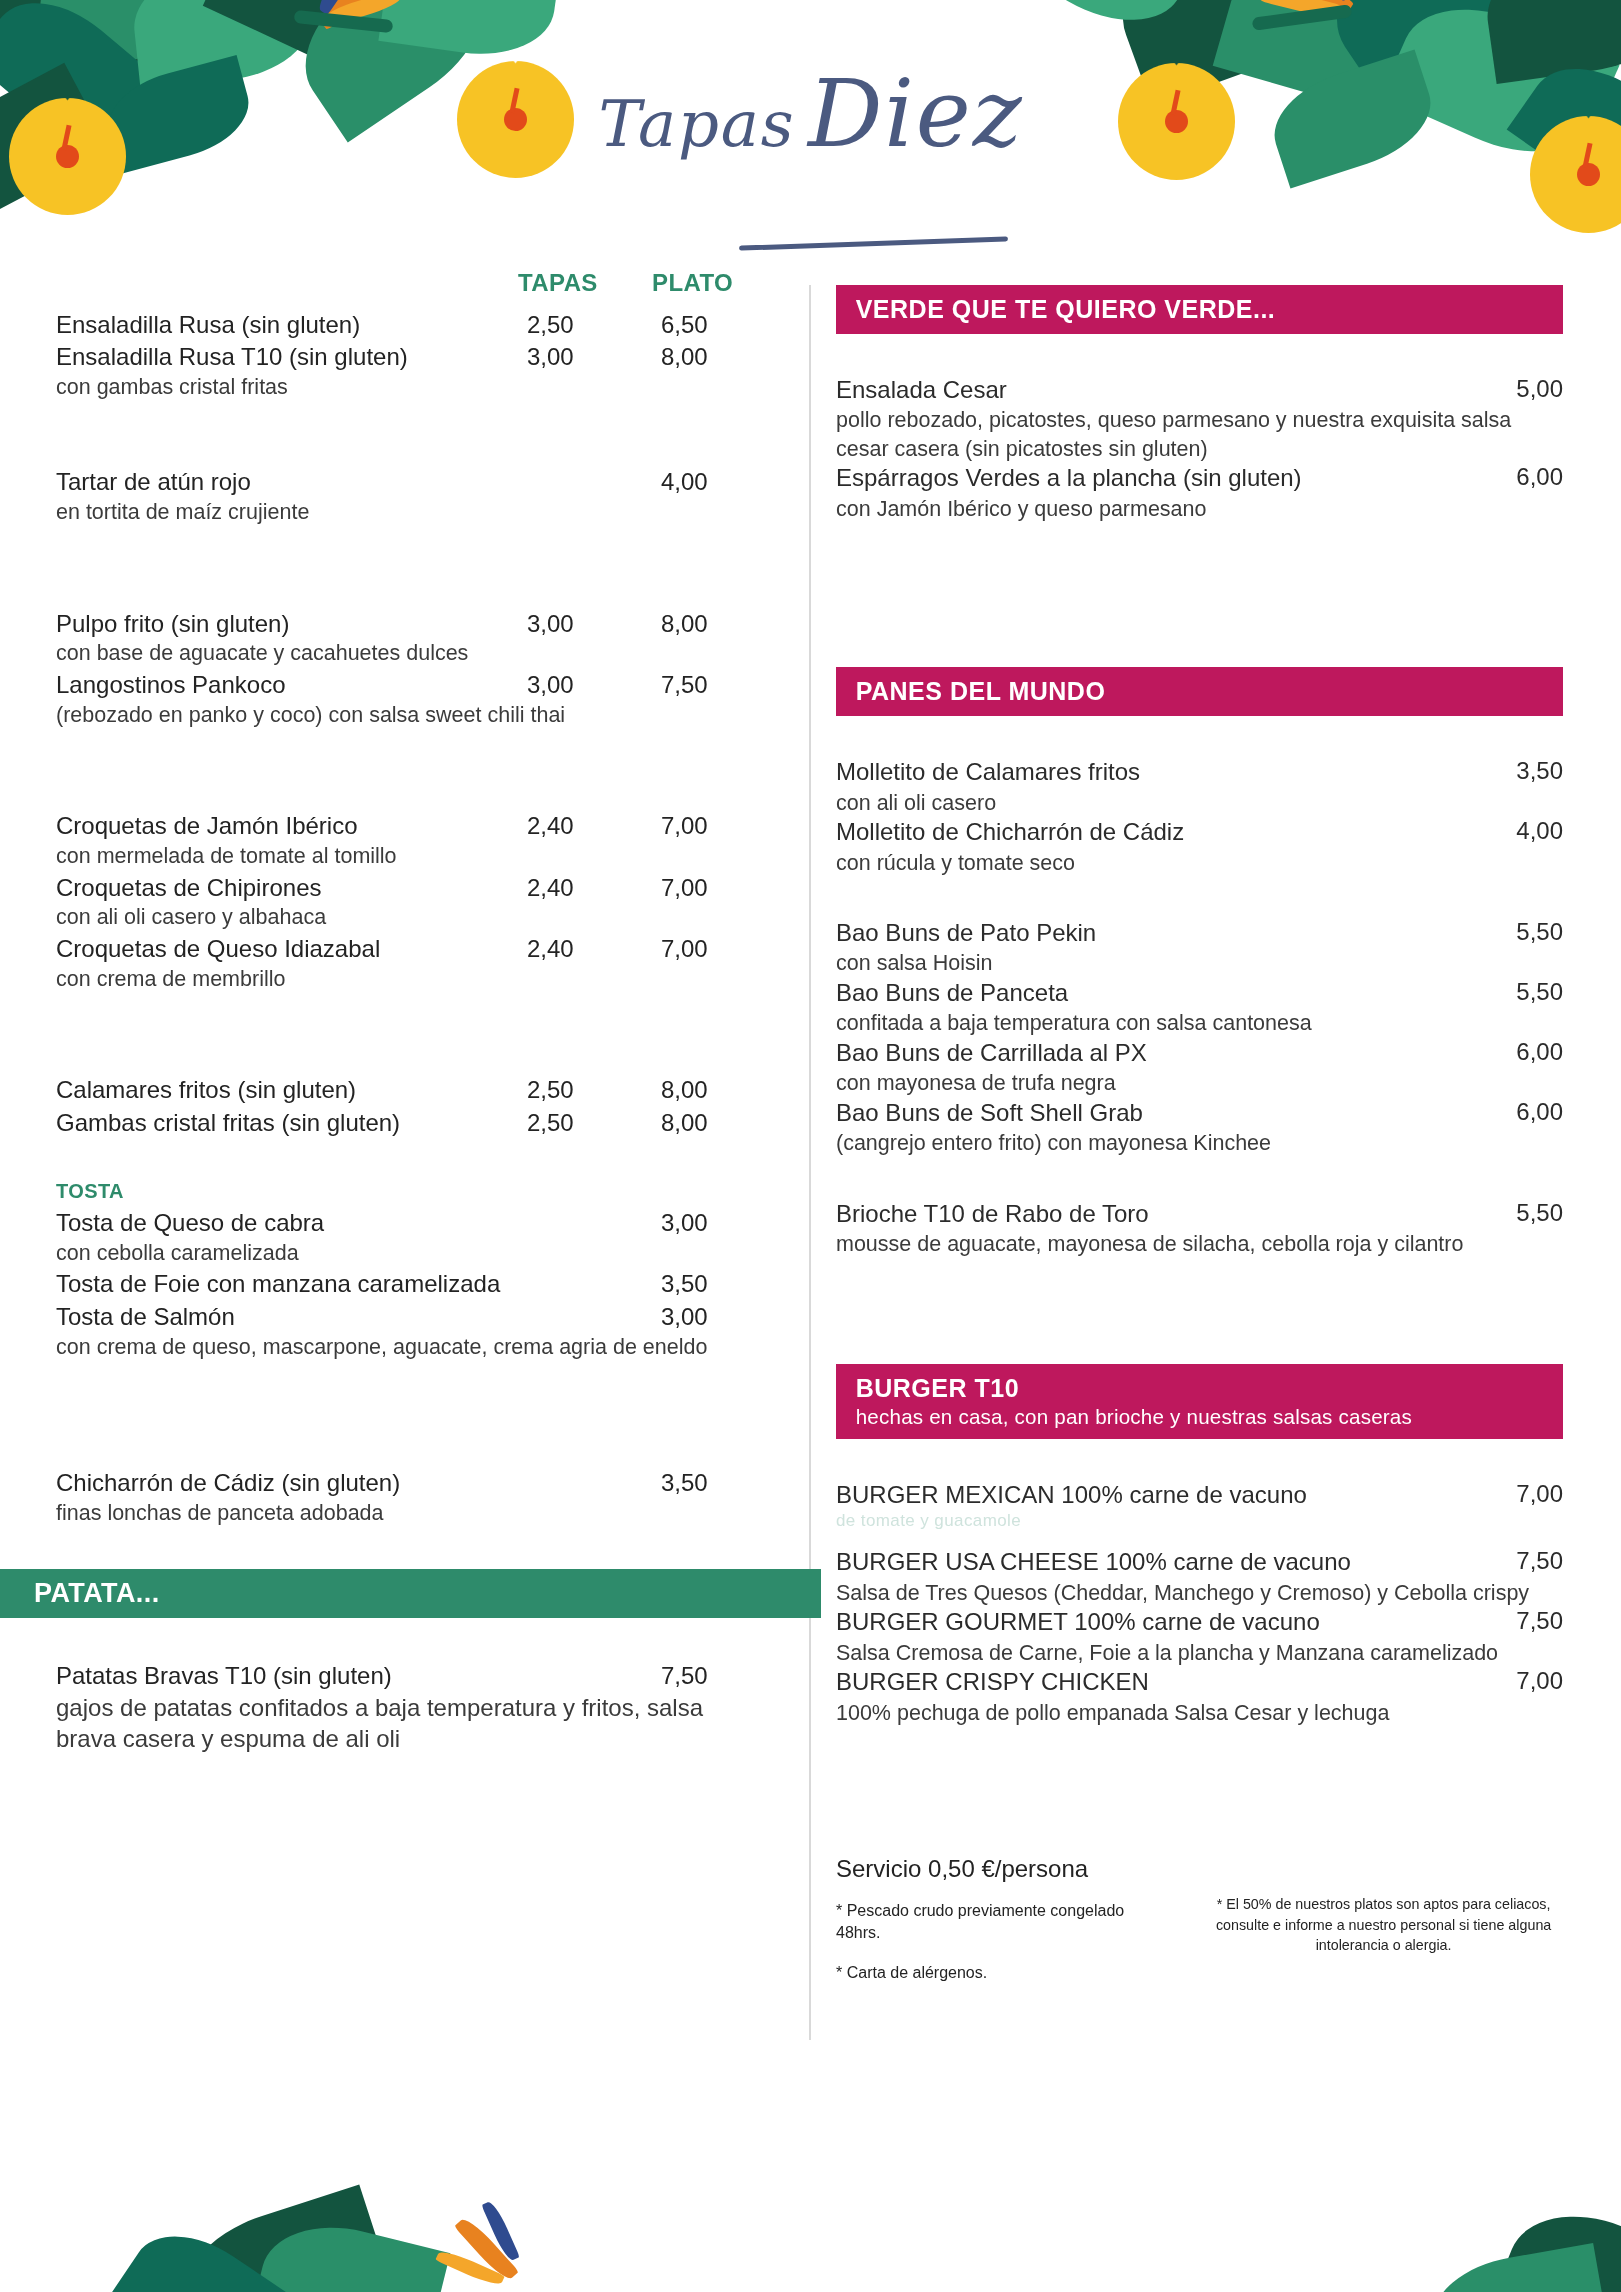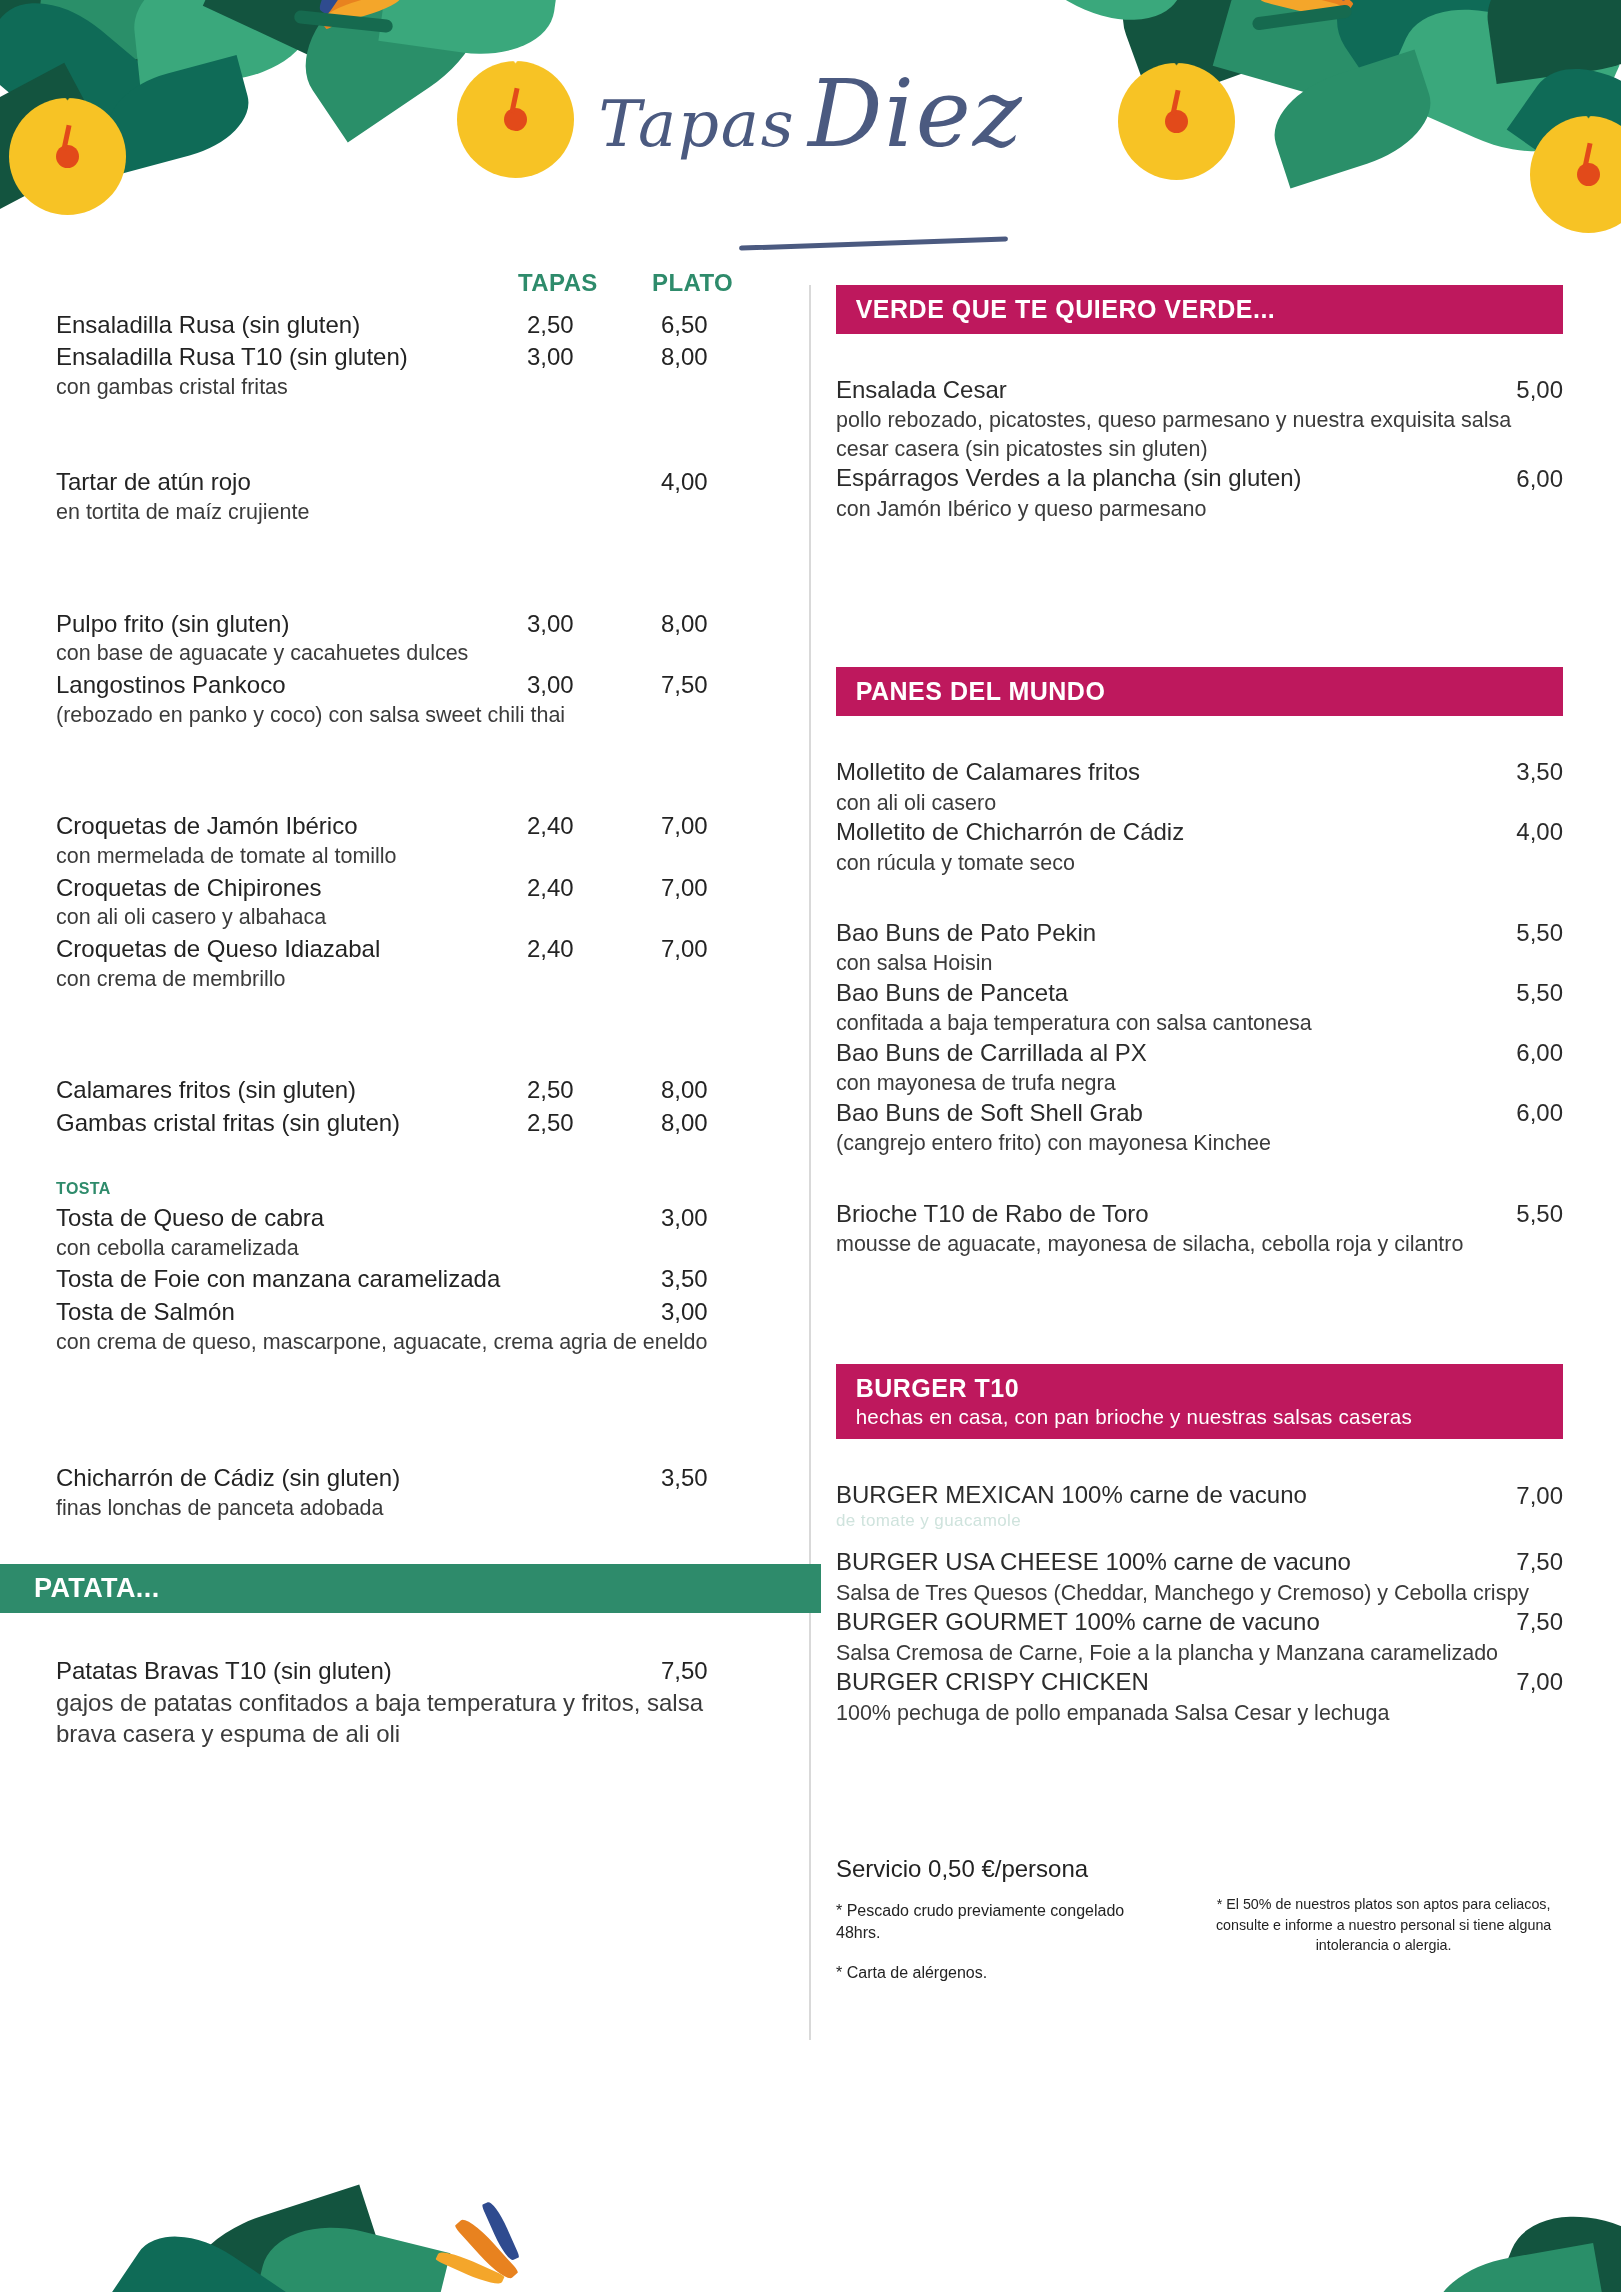--- a/index.html
+++ b/index.html
@@ -145,21 +145,21 @@
     color: #3b3b3b;
     line-height: 1.3;
     max-width: 699px;
     margin-top: 0.9px;
   }
   .gap-s { height: 16px; }
   .gap-m { height: 41px; }
   .gap-l { height: 64px; }
 
   
-  .ritem { display: flex; align-items: center; }
+  .ritem { display: flex; align-items: flex-start; }
   .ritem .nm { flex: 1 1 auto; font-size: 24px; line-height: 1.28; }
   .ritem .pr { flex: 0 0 auto; font-size: 24px; width: 107px; text-align: right; }
   .rdesc {
     font-size: 21.5px;
     color: #3b3b3b;
     line-height: 1.32;
     max-width: 725px;
     margin-top: 0.9px;
   }
 
@@ -175,21 +175,21 @@
   .banner .sub {
     display: block;
     font-weight: normal;
     font-size: 20.6px;
     letter-spacing: 0.2px;
     margin-top: 2.7px;
   }
   .sectitle {
     color: #2e8b6b;
     font-weight: bold;
-    font-size: 16px;
+    font-size: 20px;
     letter-spacing: 0.4px;
     margin-bottom: 5.4px;
   }
   .banner-left {
     background: #2e8b6b;
     color: #fff;
     font-weight: bold;
     font-size: 27px;
     padding: 9px 19.7px 9px 34px;
     letter-spacing: 0.4px;

